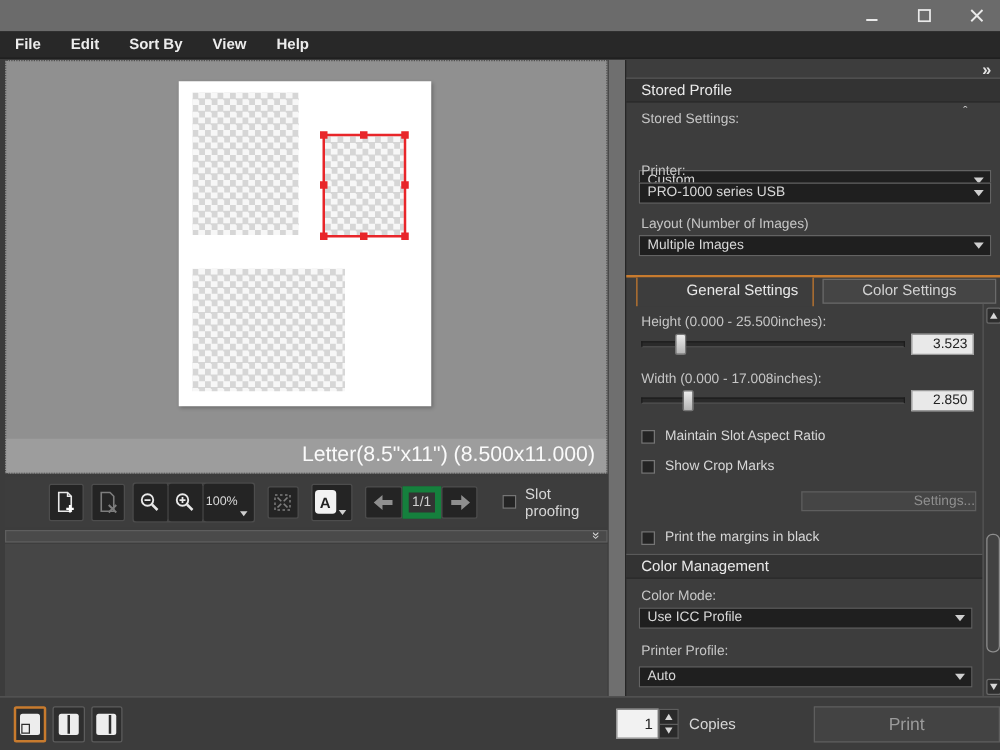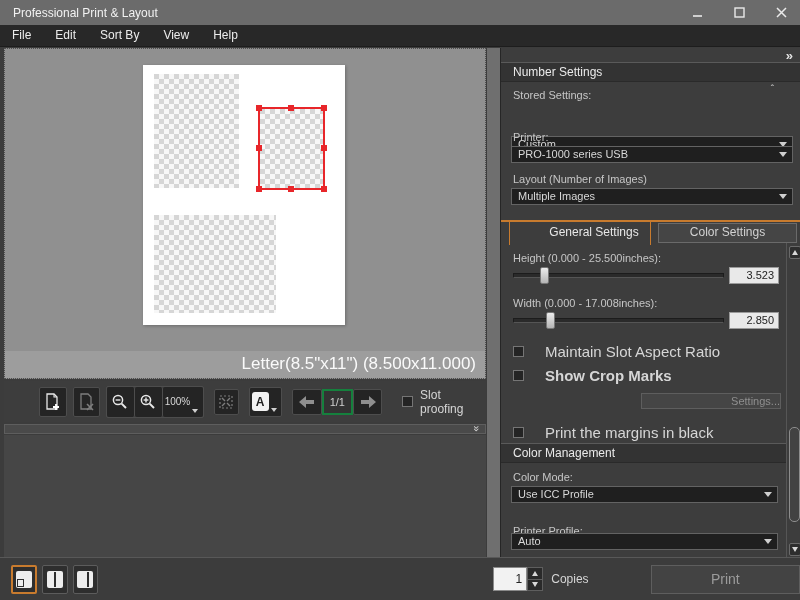--- a/index.html
+++ b/index.html
@@ -10,21 +10,21 @@
 
   
   .titlebar { position:absolute; left:0; top:0; width:800px; height:25px;
               background:#6b6b6b; display:flex; align-items:center; }
   .title-text { color:#f2f2f2; font-size:12px; padding-left:13px; }
   .win-controls { position:absolute; right:6px; top:0; height:25px; display:flex; align-items:center; gap:16px; }
   .win-btn { width:26px; height:20px; display:flex; align-items:center; justify-content:center; }
 
   
   .menubar { position:absolute; left:0; top:25px; width:800px; height:22px;
-             background:#282828; display:flex; align-items:center; border-bottom:1px solid #1d1d1d; }
+             background:#282828; display:flex; align-items:center; border-bottom:1px solid #1d1d1d;font-weight:bold; }
   .menu-item { color:#ececec; font-size:12px; padding:0 12px; line-height:21px; }
   .menu-item:first-child { padding-left:12px; }
 
   
   .canvas-wrap { position:absolute; left:4px; top:48px; width:482px; height:331px;
                  background:#909090; border:1px dotted #4f4f4f; }
   .paper { position:absolute; left:138px; top:16px; width:202px; height:260px;
            background:#ffffff; box-shadow:1px 1px 3px rgba(0,0,0,.25); }
   .checker { background-image:conic-gradient(#f7f7f7 25%, #d6d6d6 0 50%, #f7f7f7 0 75%, #d6d6d6 0);
              background-size:10px 10px; }
@@ -35,21 +35,21 @@
   .paper-status { position:absolute; left:0; bottom:0; width:100%; height:27px; background:#9d9d9d;
                   color:#fafafa; font-size:17px; text-align:right; line-height:26px; padding-right:9px; }
 
   
   .canvas-toolbar { position:absolute; left:4px; top:381px; width:482px; height:41px;
                     background:#3d3d3d; display:flex; align-items:center; }
   .tb-btn { height:30px; background:#242424; border:1px solid #4d4d4d; border-radius:2px;
             display:flex; align-items:center; justify-content:center; }
   .tb-gap { width:6px; } .tb-gap-lg { width:10px; }
   .tb-zoomtext { color:#d8d8d8; font-size:10px; }
-  .tb-pageind { color:#cfcfcf; font-size:11px; width:32px; height:26px; border:2px solid #15803d;
+  .tb-pageind { color:#cfcfcf; font-size:11px; width:32px; height:26px; border:5px solid #15803d;
                 display:flex; align-items:center; justify-content:center; background:#333; }
   .small-caret { width:0; height:0; border-left:3.5px solid transparent; border-right:3.5px solid transparent;
                  border-top:4px solid #cfcfcf; align-self:flex-end; margin:0 3px 4px 2px; }
   .cb { width:11px; height:11px; background:#242424; border:1px solid #757575; flex:none; }
   .tb-cb-label { color:#d6d6d6; font-size:12px; margin-left:7px; }
   .a-glyph { width:17px; height:19px; background:#f2f2f2; border-radius:3px; color:#222;
              font-size:12px; font-weight:bold; display:flex; align-items:center; justify-content:center; }
 
   
   .filmstrip { position:absolute; left:4px; top:424px; width:482px; height:10px;
@@ -95,21 +95,21 @@
                   border:1px solid #8d8d8d; border-radius:5px; background:#424242; }
 
   .sld-track { position:absolute; left:12px; width:211px; height:5px; background:#2a2a2a;
                border:1px solid #1c1c1c; border-bottom-color:#555; }
   .sld-thumb { position:absolute; top:-7px; width:9px; height:17px; border:1px solid #777;
                border-radius:2px; background:linear-gradient(#ececec,#b4b4b4); }
   .val-box { position:absolute; left:228px; width:50px; height:17px; background:#e9e9e9;
              border:1px solid #9a9a9a; color:#222; font-size:11px; text-align:right;
              line-height:15px; padding-right:4px; }
   .cb-row { position:absolute; left:12px; display:flex; align-items:center; }
-  .cb-label { color:#d6d6d6; font-size:15px; margin-left:21px; white-space:nowrap; }
+  .cb-label { color:#d6d6d6; font-size:11px; margin-left:8px; white-space:nowrap; }
   .settings-btn { position:absolute; left:140px; width:140px; height:16px; background:#454545;
                   border:1px solid #5e5e5e; color:#8f8f8f; font-size:11px; text-align:center; line-height:14px; }
 
   
   .bottombar { position:absolute; left:0; top:557px; width:800px; height:43px; background:#3c3c3c;
                border-top:1px solid #585858; display:flex; align-items:center; }
   .view-btn { width:27px; height:29px; background:#2e2e2e; border:1px solid #5c5c5c; border-radius:2px;
               display:flex; align-items:center; justify-content:center; margin-right:5px; }
   .view-btn.sel { border:2px solid #c87b2e; }
   .vb-ic { position:relative; width:16px; height:17px; background:#ededed; border-radius:2px; overflow:hidden; }
@@ -125,21 +125,20 @@
   .copies-label { color:#d6d6d6; font-size:12px; margin-left:8px; }
   .print-btn { width:158px; height:29px; background:#434343; border:1px solid #5e5e5e;
                color:#9b9b9b; font-size:14px; text-align:center; line-height:27px; }
 </style>
 </head>
 <body>
 
 <div id="app">
 
   <div class="titlebar">
-    <span class="title-text">Professional Print &amp; Layout</span>
     <div class="win-controls">
       <div class="win-btn">
         <svg width="11" height="11">
             <line x1="1" y1="9" x2="10" y2="9" stroke="#eaeaea" stroke-width="1.6"></line>
           </svg>
       </div>
       <div class="win-btn">
         <svg width="11" height="11">
             <rect x="1" y="1" width="9" height="9" fill="none" stroke="#eaeaea" stroke-width="1.4"></rect>
           </svg>
@@ -249,21 +248,21 @@
     <span class="filmstrip-chevron">»</span>
   </div>
   <div class="left-rest"></div>
 
   <div class="splitter"></div>
 
   <div class="panel">
     <span class="panel-collapse">»</span>
 
     <div class="sec-hdr" style="top:14px;">
-      <span>Number Settings</span>
+      <span>Stored Profile</span>
       <span class="sec-chevron" style="top:17px;">ˆ</span>
     </div>
 
     <div class="lbl" style="top:41px;">Stored Settings:</div>
     <div class="ddl" style="top:56px; width:282px;margin-top:32px;">
       <span>Custom</span>
       <div class="ddl-arr"></div>
     </div>
 
     <div class="lbl" style="top:83px;">Printer:</div>
@@ -295,21 +294,21 @@
       <div class="sld-track" style="top:75px;">
         <div class="sld-thumb" style="left:32px;"></div>
       </div>
       <div class="val-box" style="top:69px;">2.850</div>
 
       <div class="cb-row" style="top:100px;">
         <div class="cb"></div>
         <span class="cb-label">Maintain Slot Aspect Ratio</span>
       </div>
 
-      <div class="cb-row" style="top:124px;font-weight:bold;">
+      <div class="cb-row" style="top:124px;">
         <div class="cb"></div>
         <span class="cb-label">Show Crop Marks</span>
       </div>
 
       <div class="settings-btn" style="top:150px;text-align:right;">Settings...</div>
 
       <div class="cb-row" style="top:181px;">
         <div class="cb"></div>
         <span class="cb-label">Print the margins in black</span>
       </div>
@@ -318,21 +317,21 @@
         <span>Color Management</span>
         
       </div>
 
       <div class="lbl" style="top:228px;">Color Mode:</div>
       <div class="ddl" style="top:243px; width:267px;">
         <span>Use ICC Profile</span>
         <div class="ddl-arr"></div>
       </div>
 
-      <div class="lbl" style="top:282px;">Printer Profile:</div>
+      <div class="lbl" style="top:272px;">Printer Profile:</div>
       <div class="ddl" style="top:290px; width:267px;">
         <span>Auto</span>
         <div class="ddl-arr"></div>
       </div>
 
       <div class="scrollcol">
         <div class="scroll-btn" style="top:3px;">
           <div class="tri-up"></div>
         </div>
         <div class="scroll-thumb"></div>

